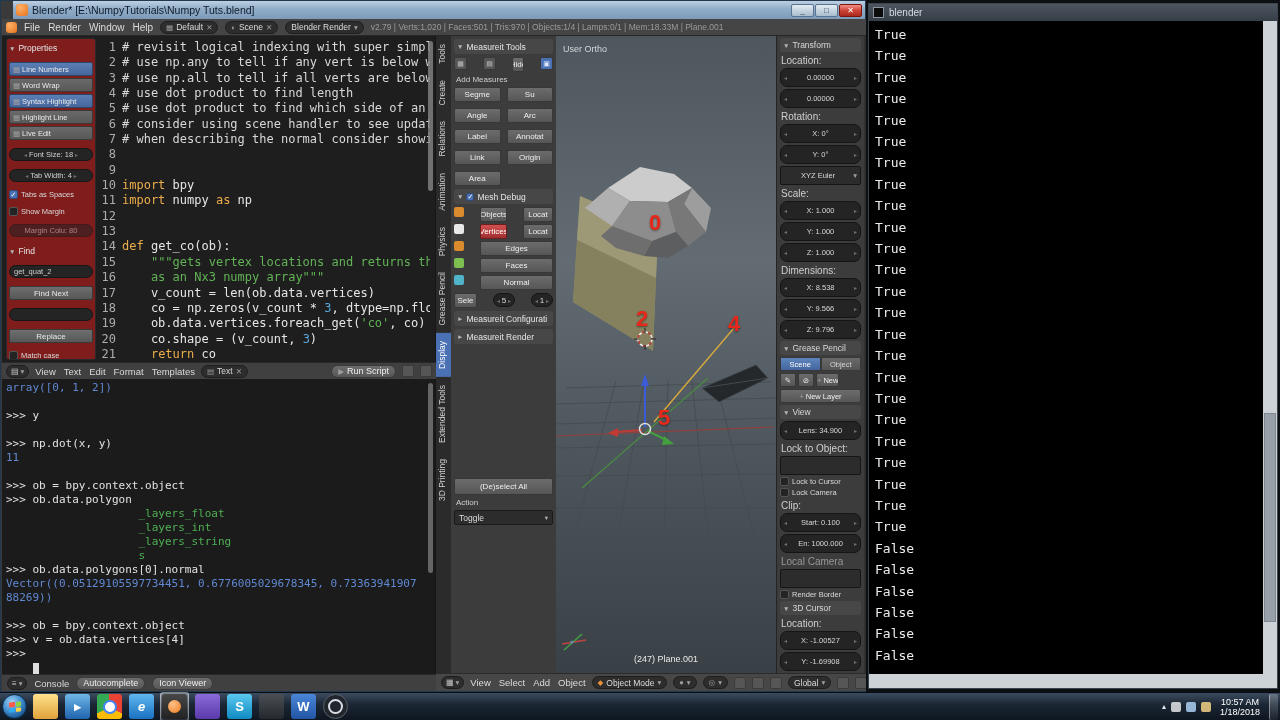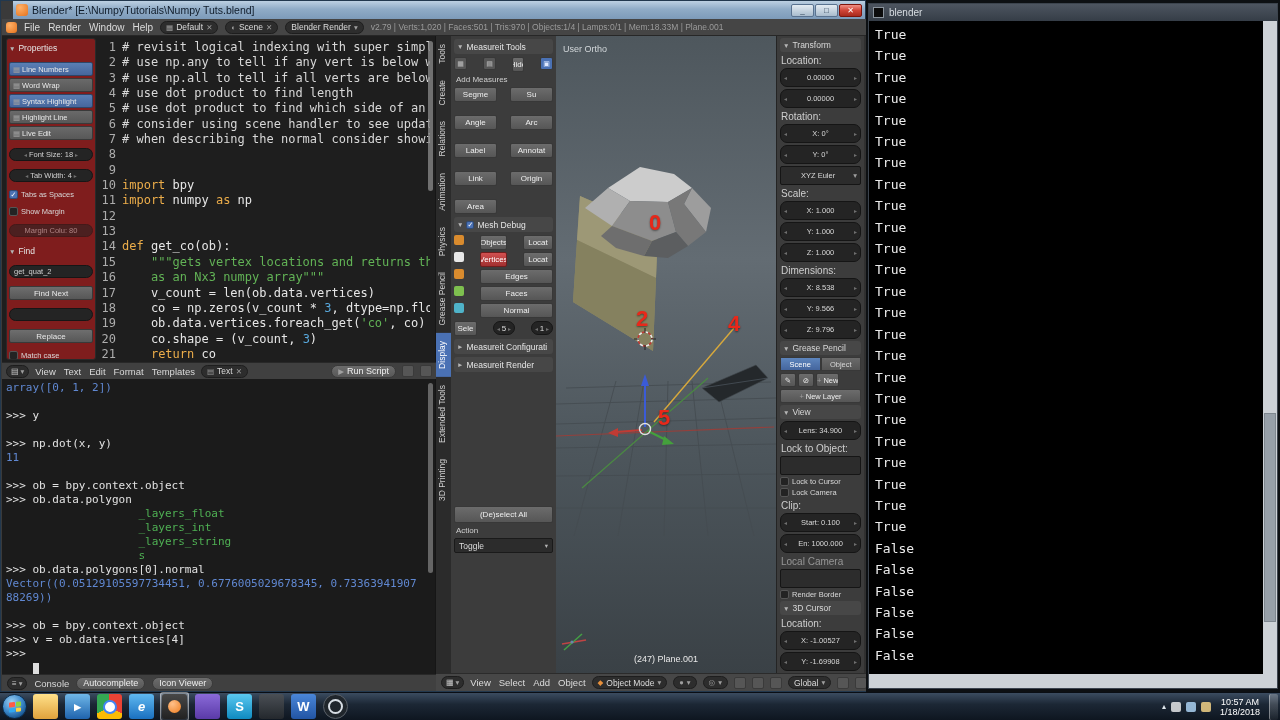--- a/index.html
+++ b/index.html
@@ -71,21 +71,21 @@
 .tstab{writing-mode:vertical-rl;transform:rotate(180deg);font-size:8.5px;color:#cfcfcf;padding:8px 1px;text-align:center;white-space:nowrap;}
 .tstab.active{background:#4a71b4;color:#fff;}
 .tspanel{position:absolute;left:15px;top:0;width:105px;height:637px;background:#3c3c3c;padding:3px 3px;display:flex;flex-direction:column;gap:3px;font-size:8.5px;color:#ddd;overflow:hidden;}
 .mheader{display:flex;align-items:center;gap:3px;background:#474747;border-radius:3px;height:15px;padding:0 3px;font-size:8.5px;color:#e6e6e6;flex:none;}
 .mbtn{height:15px;border-radius:2px;background:linear-gradient(#6c6c6c,#565656);border:1px solid #383838;color:#eee;font-size:8px;display:flex;align-items:center;justify-content:center;padding:0 2px;overflow:hidden;white-space:nowrap;}
 .mbtn.sel{background:linear-gradient(#d15050,#a13030);border-color:#6e1d1d;color:#fff;}
 .mbtn.suffix{width:30px;flex:none;}
 .mbtn.suffix:empty{display:none;}
 .mbtn.tall{height:17px;flex:none;}
 .grow{flex:1;}
-.mgrid{display:grid;grid-template-columns:1fr 1fr;gap:13px;}
+.mgrid{display:grid;grid-template-columns:1fr 1fr;gap:6px;}
 .mrow{display:flex;gap:16px;flex:none;}
 .micon{width:13px;height:13px;background:#565656;border:1px solid #383838;border-radius:2px;font-size:7px;color:#bbb;display:flex;align-items:center;justify-content:center;flex:none;}
 .micon.blue{background:#4a71b4;color:#dfe9ff;}
 .mlabel{font-size:8px;color:#cfcfcf;padding-left:2px;flex:none;}
 .dbg-list{display:flex;flex-direction:column;gap:2px;}
 .dbg-icon{width:10px;height:10px;border-radius:2px;flex:none;background:#888;}
 .mnum{flex:1;height:14px;border-radius:7px;background:#242424;border:1px solid #161616;display:flex;align-items:center;justify-content:space-between;padding:0 3px;font-size:8px;color:#ddd;}
 .mdrop{height:15px;border-radius:2px;background:#2c2c2c;border:1px solid #1a1a1a;display:flex;align-items:center;justify-content:space-between;padding:0 4px;font-size:8.5px;color:#ddd;flex:none;}
 .mspacer{height:128px;flex:none;}
 

